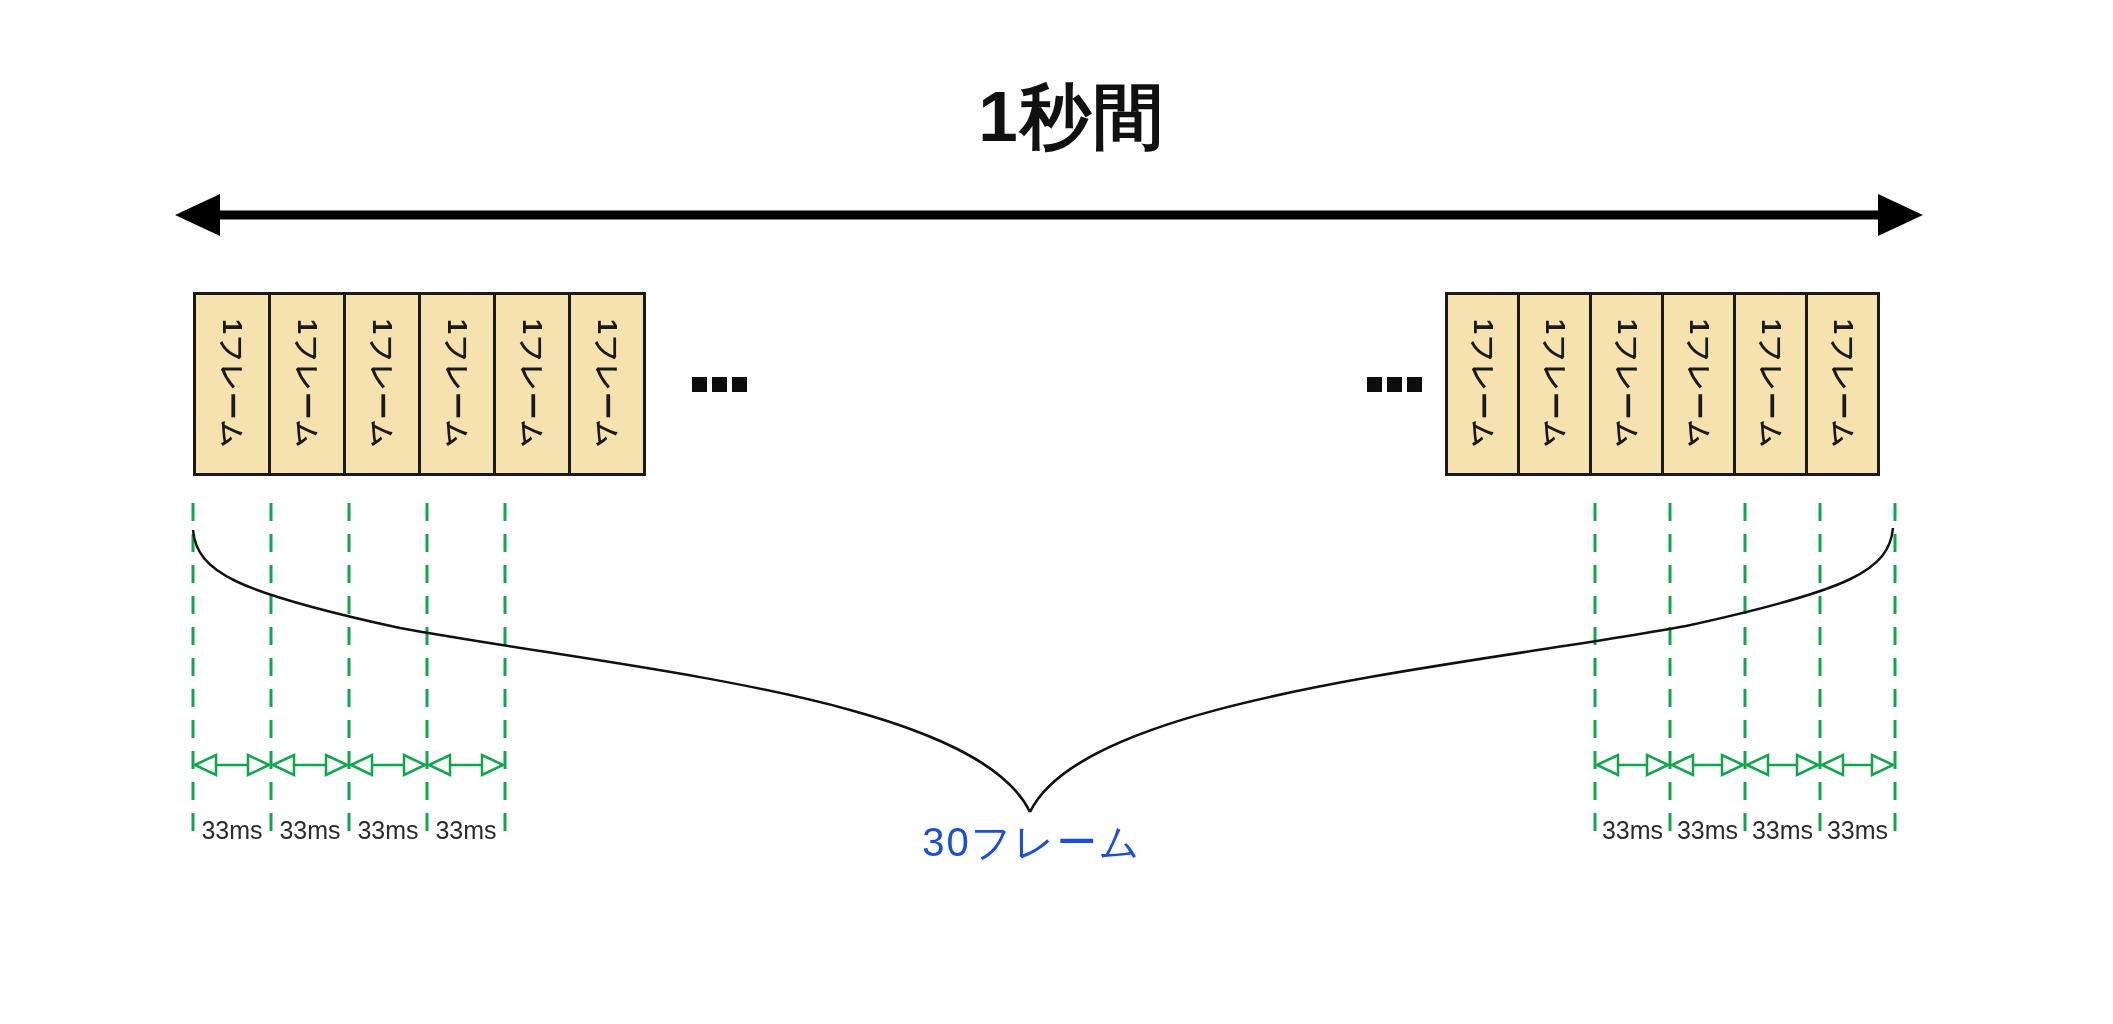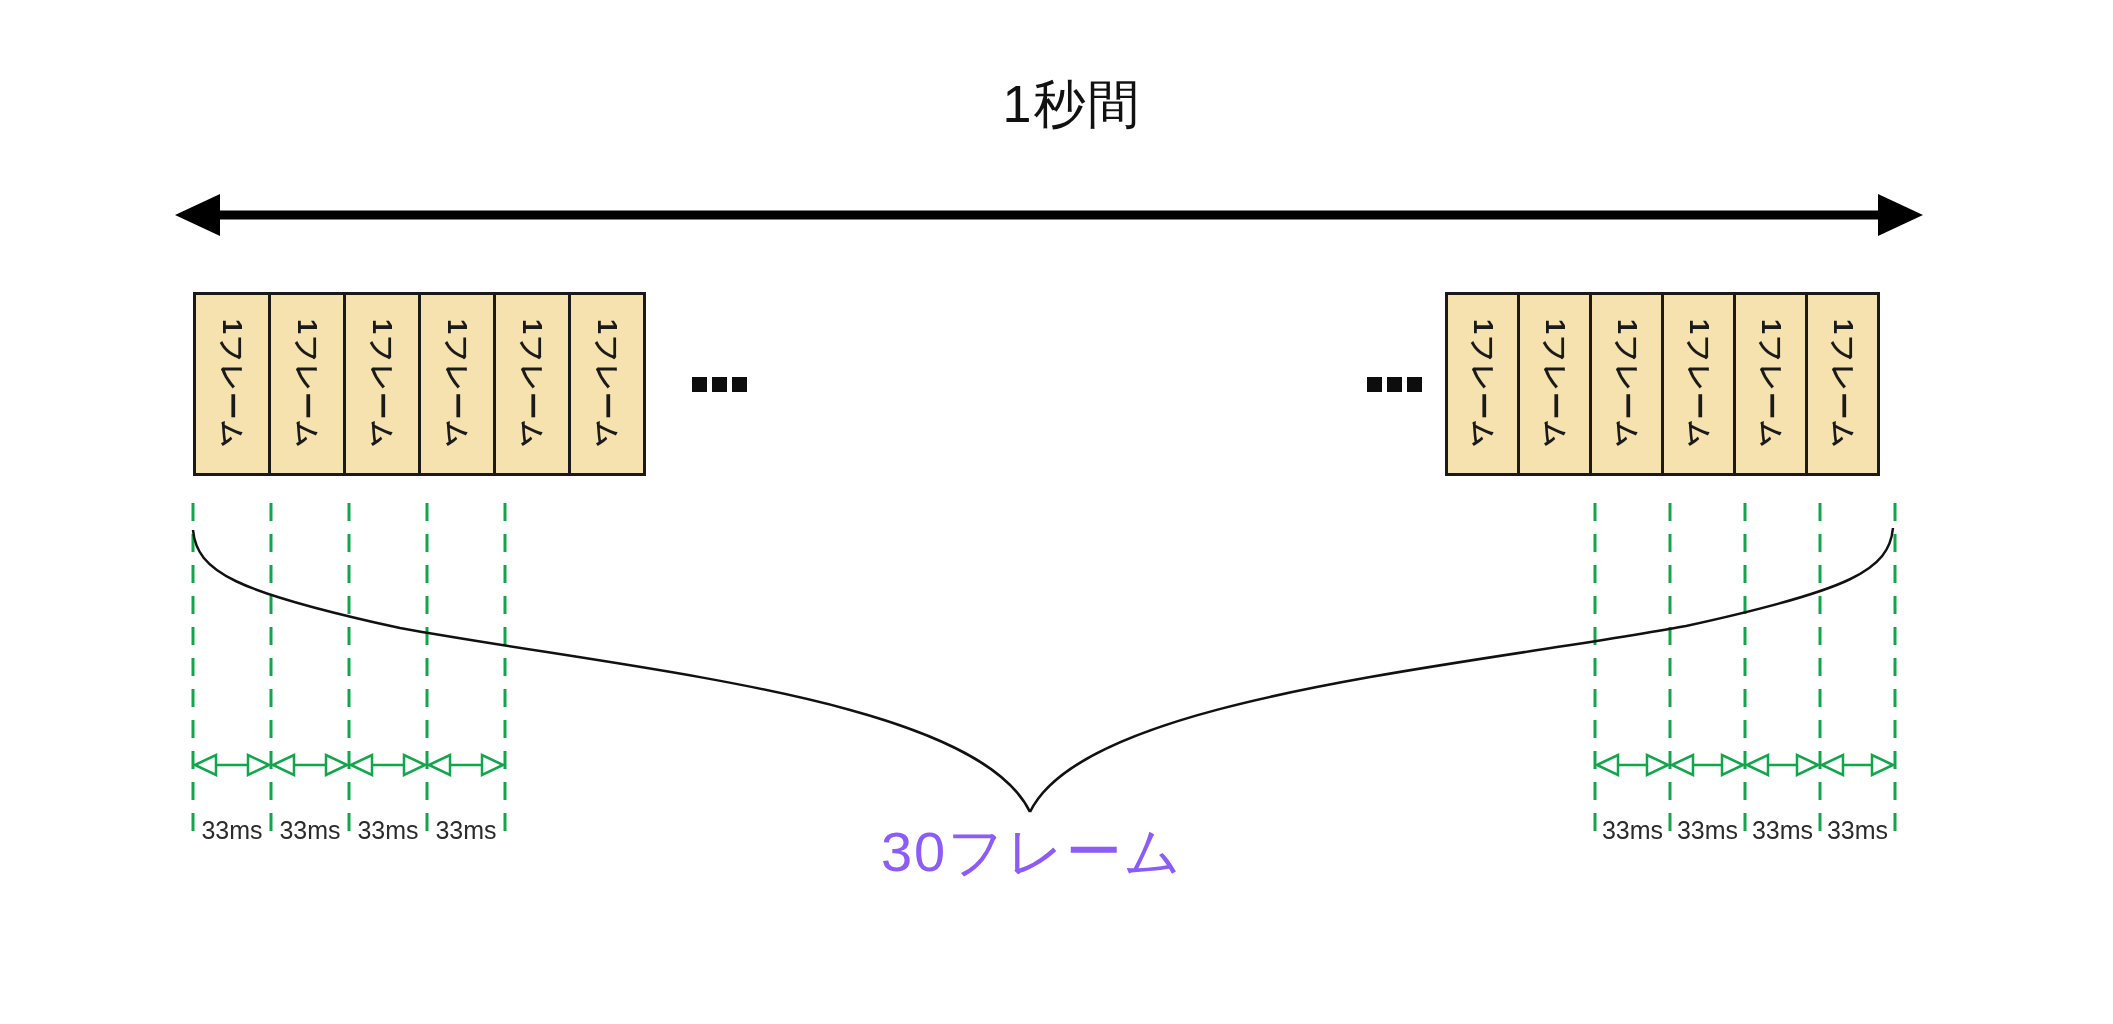--- a/index.html
+++ b/index.html
@@ -14,22 +14,22 @@
   .svg-layer {
     position: absolute;
     left: 0; top: 0;
     width: 2113px; height: 1024px;
   }
   .title {
     position: absolute;
     left: 1072px;
     top: 70px;
     transform: translateX(-50%);
-    font-size: 52px;
-    font-weight: normal;
+    font-size: 71px;
+    font-weight: bold;
     color: #111111;
     letter-spacing: 2px;
     white-space: nowrap;
   }
   .frame-group {
     position: absolute;
     top: 292px;
     height: 184px;
     display: flex;
     flex-direction: row;
@@ -76,23 +76,23 @@
     color: #2b2b2b;
     white-space: nowrap;
   }
   .ms-label.wl { width: 78px; }
   .ms-label.wr { width: 75px; }
   .bottom-label {
     position: absolute;
     left: 1032px;
     top: 815px;
     transform: translateX(-50%);
-    font-size: 56px;
+    font-size: 40px;
     font-weight: normal;
-    color: #8b5cf6;
+    color: #1d4ed8;
     letter-spacing: 2px;
     white-space: nowrap;
   }
 </style>
 </head>
 <body>
 
 <div class="canvas">
 
   <div class="title">1秒間</div>

